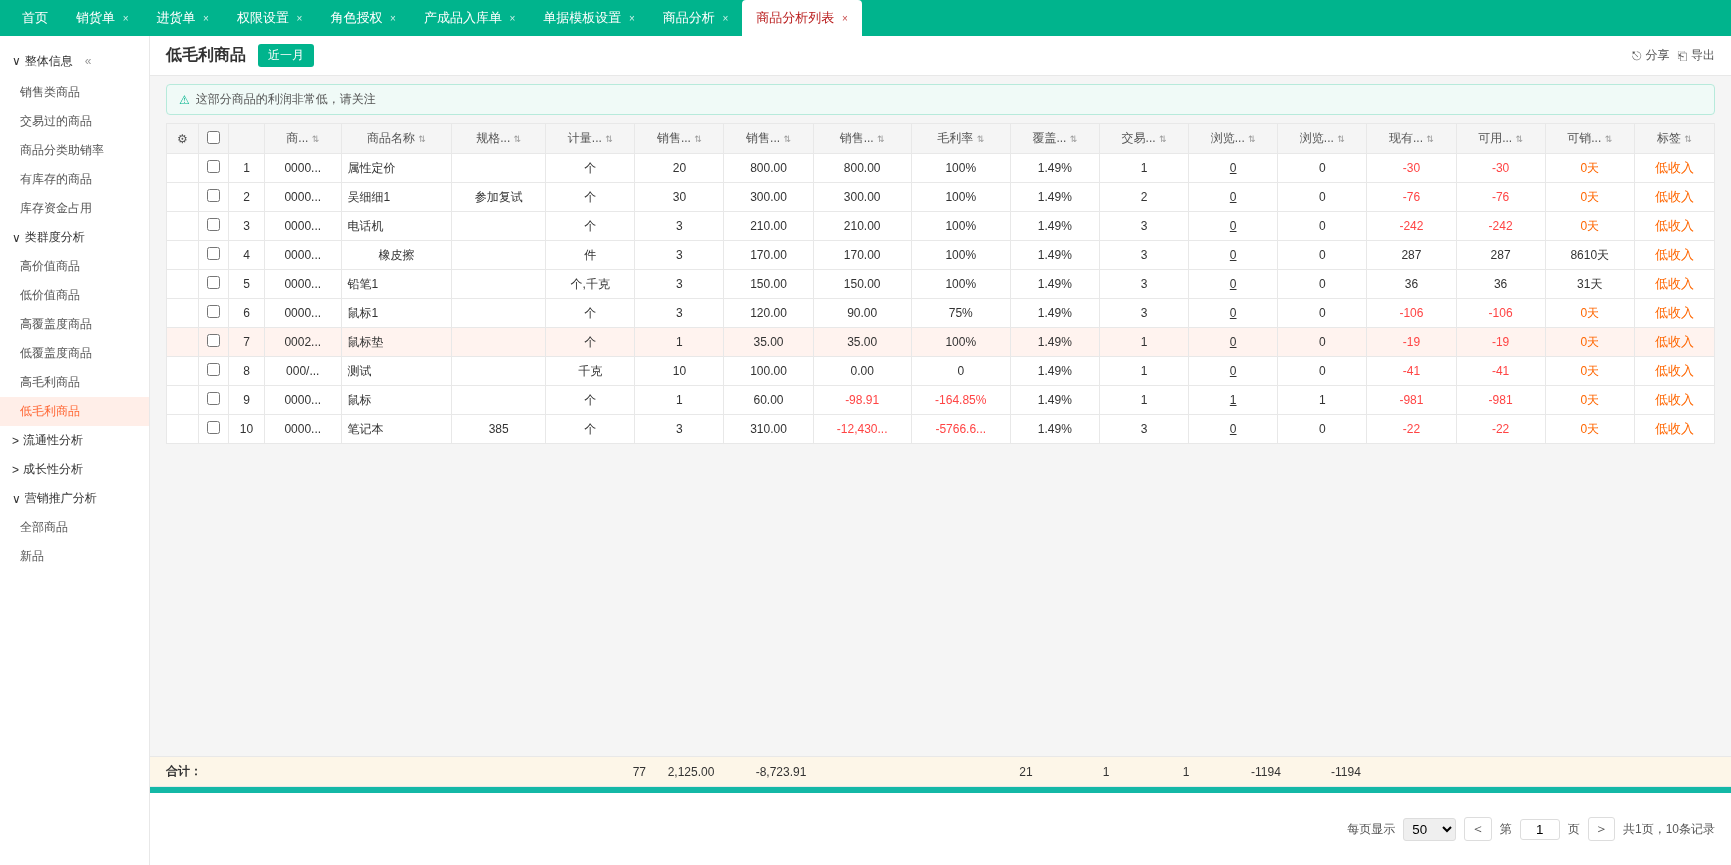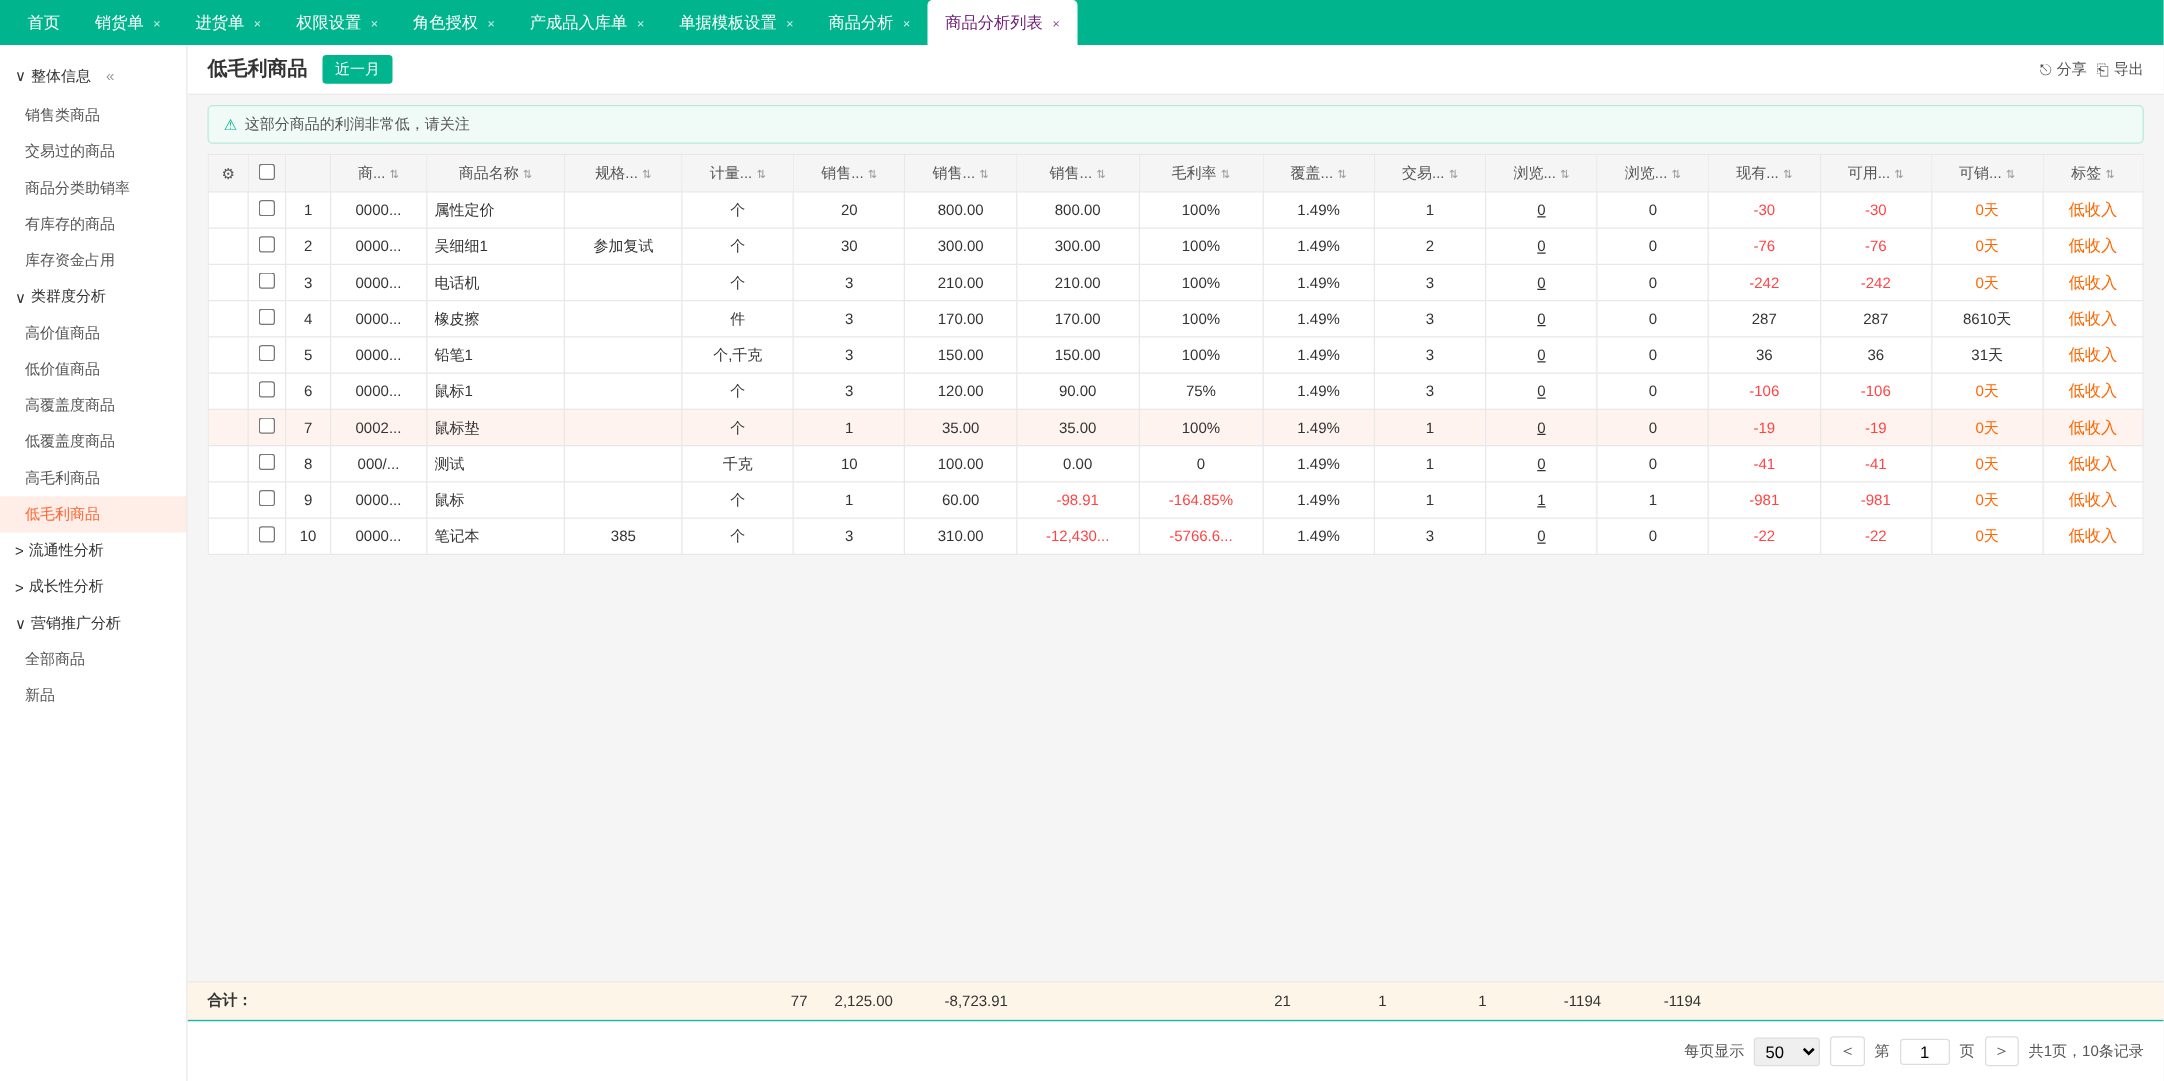--- a/index.html
+++ b/index.html
@@ -1,21 +1,21 @@
 <!DOCTYPE html>
 <html><head>
   <meta charset="utf-8">
   <style>
     * { margin: 0; padding: 0; box-sizing: border-box; }
     body { font-family: "Microsoft YaHei", "PingFang SC", sans-serif; font-size: 12px; background: #f5f5f5; color: #333; width: 1731px; min-height: 865px; overflow-x: hidden; }
 
     
     .top-nav { background: #00b48d; display: flex; align-items: center; height: 36px; padding: 0 8px; }
     .nav-item { color: #fff; padding: 0 14px; height: 36px; line-height: 36px; cursor: pointer; font-size: 13px; white-space: nowrap; }
-    .nav-item.active { background: #fff; color: #701a75; border-radius: 4px 4px 0 0; }
+    .nav-item.active { background: #fff; color: #b91c1c; border-radius: 4px 4px 0 0; }
     .nav-close { font-size: 10px; margin-left: 4px; opacity: 0.8; }
 
     
     .layout { display: flex; height: calc(865px - 36px); }
 
     
     .sidebar { width: 150px; background: #fff; border-right: 1px solid #e8e8e8; padding: 8px 0; flex-shrink: 0; overflow-y: auto; }
     .sidebar-group-title { padding: 6px 12px; color: #333; font-size: 12px; display: flex; align-items: center; gap: 4px; cursor: pointer; }
     .sidebar-item { padding: 6px 12px 6px 20px; color: #555; cursor: pointer; font-size: 12px; }
     .sidebar-item.active { background: #ffeee8; color: #ff6633; }
@@ -47,21 +47,21 @@
     tbody tr.highlighted { background: #fff3ef; }
     tbody tr.highlighted td { background: #fff3ef; }
     .tag-low-income { color: #ff6600; font-size: 13px; }
     .underline { text-decoration: underline; color: #333; cursor: pointer; }
 
     
     .total-bar { background: #fdf6e8; border-top: 1px solid #e8e8e8; padding: 6px 16px; display: flex; align-items: center; font-size: 12px; color: #333; border-bottom: 1px solid #e8e8e8; }
     .total-label { font-weight: bold; min-width: 80px; }
 
     
-    .pagination { display: flex; align-items: center; justify-content: flex-end; padding: 12px 16px; background: #fff; border-top: 1px solid #14b8a6; gap: 8px; font-size: 12px; color: #555; }
+    .pagination { display: flex; align-items: center; justify-content: flex-end; padding: 24px 16px; background: #fff; border-top: 6px solid #14b8a6; gap: 8px; font-size: 12px; color: #555; }
     .pagination select { border: 1px solid #ddd; padding: 2px 4px; border-radius: 3px; }
     .pagination .page-nav { cursor: pointer; color: #555; padding: 2px 6px; border: 1px solid #ddd; border-radius: 3px; background: #fff; }
     .pagination .page-input { width: 40px; border: 1px solid #ddd; padding: 2px 4px; text-align: center; border-radius: 3px; }
 
     .checkbox-col { width: 30px; }
     .num-col { width: 36px; }
 
     .col-settings { width: 32px; }
   </style>
 </head>
@@ -231,21 +231,21 @@
     <td style="color:#ff4444;">-242</td>
     <td style="color:#ff4444;">-242</td>
     <td style="color:#ff6600;">0天</td>
     <td><span class="tag-low-income">低收入</span></td>
   </tr>
             <tr>
     <td></td>
     <td class="checkbox-col"><input type="checkbox" style=""></td>
     <td>4</td>
     <td>0000...</td>
-    <td style="text-align:left;">橡皮擦</td>
+    <td style="text-align:center;">橡皮擦</td>
     <td></td>
     <td>件</td>
     <td>3</td>
     <td>170.00</td>
     <td style="">170.00</td>
     <td style="">100%</td>
     <td>1.49%</td>
     <td>3</td>
     <td><span class="underline">0</span></td>
     <td>0</td>

